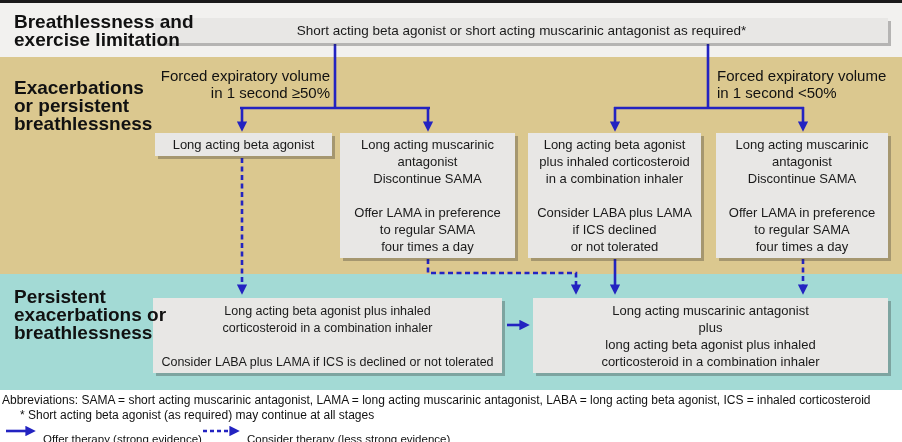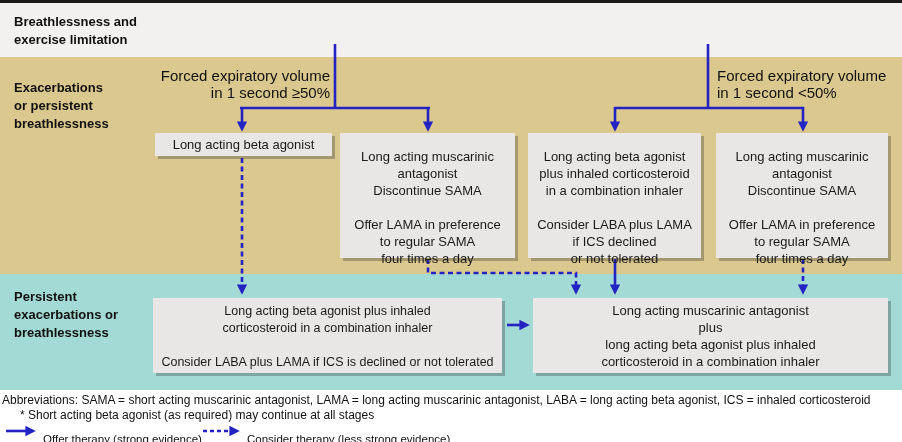--- a/index.html
+++ b/index.html
@@ -6,29 +6,29 @@
   .canvas{
     position:relative;width:902px;height:442px;background:#ffffff;
     font-family:"Liberation Sans","DejaVu Sans",sans-serif;color:#1a1a1a;overflow:hidden;
   }
   .band{position:absolute;left:0;width:902px;z-index:0;}
   .band-topline{top:0;height:3px;background:#1a1a1a;}
   .band-top{top:3px;height:54px;background:#f2f1ef;}
   .band-mid{top:57px;height:217px;background:#dbc88f;}
   .band-bot{top:274px;height:116px;background:#a3dad5;}
   .row-label{
-    position:absolute;left:14px;z-index:3;font-weight:bold;font-size:13px;line-height:18px;
+    position:absolute;left:14px;z-index:3;font-weight:bold;font-size:19px;line-height:18px;
     white-space:pre-line;color:#111;
   }
   .flow-box{
     position:absolute;z-index:2;background:#e8e7e5;
     box-shadow:3px 3px 0 rgba(40,40,40,0.30);
     font-size:13px;line-height:17px;text-align:center;white-space:pre-line;
     display:flex;align-items:flex-start;justify-content:center;box-sizing:border-box;
-    padding:15px 2px;color:#1a1a1a;
+    padding:3px 2px;color:#1a1a1a;
   }
   .flow-box.single{align-items:center;padding:0 2px;}
   .branch-label{
     position:absolute;z-index:3;font-size:15px;line-height:17px;white-space:pre-line;color:#111;
   }
   .arrow-layer{position:absolute;top:0;left:0;z-index:1;}
   .footer-text{position:absolute;z-index:3;font-size:12px;line-height:14px;white-space:nowrap;color:#111;}
   .legend-label{position:absolute;z-index:3;font-size:11.5px;color:#111;white-space:nowrap;margin-top:8px;}
 </style>
 </head>
@@ -79,20 +79,21 @@
 breathlessness</div>
   <div class="row-label" style="top:288px;">Persistent
 exacerbations or
 breathlessness</div>
 
   <div class="branch-label" style="left:150px;top:67px;width:180px;text-align:right;">Forced expiratory volume
 in 1 second ≥50%</div>
   <div class="branch-label" style="left:717px;top:67px;width:182px;text-align:left;">Forced expiratory volume
 in 1 second &lt;50%</div>
 
+  <div class="flow-box single" style="left:155px;top:18px;width:733px;height:25px;font-size:13.5px;">Short acting beta agonist or short acting muscarinic antagonist as required*</div>
 
   <div class="flow-box single" style="left:155px;top:133px;width:177px;height:23px;">Long acting beta agonist</div>
 
   <div class="flow-box" style="left:340px;top:133px;width:175px;height:125px;">Long acting muscarinic
 antagonist
 Discontinue SAMA
 
 Offer LAMA in preference
 to regular SAMA
 four times a day</div>

